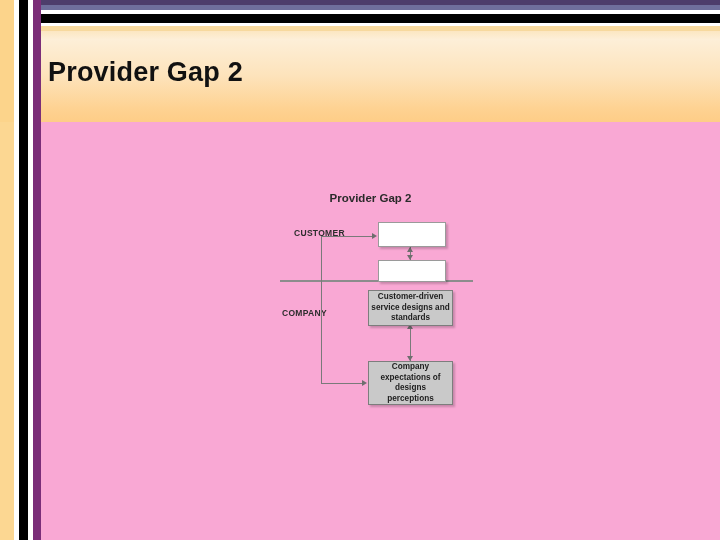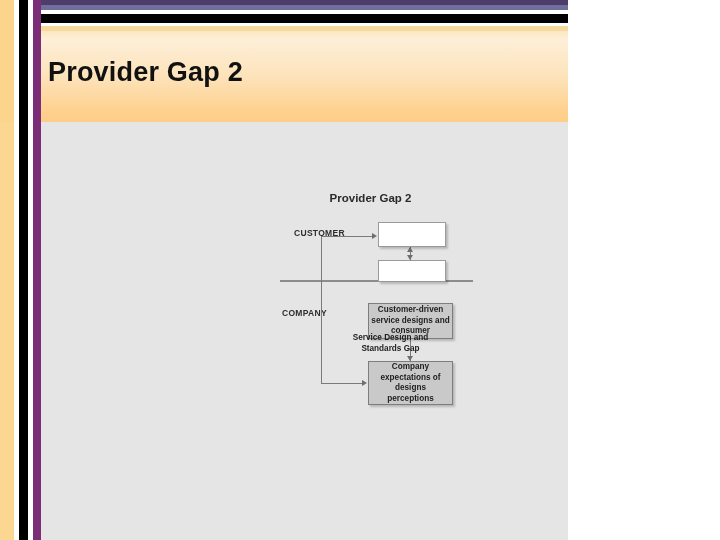--- a/index.html
+++ b/index.html
@@ -1,20 +1,20 @@
 <!DOCTYPE html>
 <html><head>
 <meta charset="utf-8">
 <title>Provider Gap 2</title>
 <style>
   html,body{margin:0;padding:0;background:#fff;}
   body{width:720px;height:540px;overflow:hidden;
        font-family:"Liberation Sans","DejaVu Sans",sans-serif;}
 
-  #slide{position:relative;width:568px;height:540px;background:#e5e5e5;overflow:hidden;}
+  #slide{position:relative;width:720px;height:540px;background:#f9a8d4;overflow:hidden;}
 
   
   .tstripe{position:absolute;left:0;width:720px;}
   #stripe-purple-dark { top:0px;  height:5px;  background:#4d3d6b; }
   #stripe-purple-light{ top:5px;  height:5px;  background:#6f6f9c; }
   #stripe-white-1     { top:10px; height:4px;  background:#ffffff; }
   #stripe-black       { top:14px; height:9px;  background:#000000; }
   #stripe-white-2     { top:23px; height:3px;  background:#ffffff; }
 
   
@@ -52,21 +52,21 @@
   
   .nbox{position:absolute;box-sizing:border-box;border:1px solid #9a9a9a;
         box-shadow:2px 2px 2px rgba(0,0,0,0.20);}
   .nbox.empty{background:#ffffff;}
   .nbox.gray{background:#c9c9c9;border:1px solid #7d7d7d;}
   .nbox .btxt{display:block;width:100%;text-align:center;
     font-size:8.2px;font-weight:bold;color:#1d1d1d;line-height:10.5px;}
 
   #box-top-1   { left:110px; top:32px;  width:68px; height:25px; }
   #box-top-2   { left:110px; top:70px;  width:68px; height:22px; }
-  #box-standards{left:100px; top:113px; width:85px; height:36px;
+  #box-standards{left:100px; top:100px; width:85px; height:36px;
                  display:flex;align-items:center;justify-content:center;}
   #box-perceptions{left:100px;top:171px;width:85px;height:44px;
                  display:flex;align-items:center;justify-content:center;}
 
   
   #gap-label{position:absolute;left:70px;top:143px;width:105px;text-align:center;
     font-size:8.2px;font-weight:bold;color:#1d1d1d;line-height:10.5px;}
 
   
   .ln{position:absolute;background:#7a7a7a;}
@@ -135,32 +135,28 @@
     <div class="arrow ar-up" id="arw-mid-up"></div>
     <div class="arrow ar-down" id="arw-mid-dn"></div>
 
     <div class="nbox empty" id="box-top-1"></div>
     <div class="nbox empty" id="box-top-2"></div>
 
     <div class="nbox gray" id="box-standards">
       <span class="btxt">
         <span>Customer-driven</span><br>
         <span>service designs and</span><br>
-        <span>consumer</span>
+        <span>standards</span>
       </span>
     </div>
 
     <div class="nbox gray" id="box-perceptions">
       <span class="btxt">
         <span>Company</span><br>
         <span>expectations of</span><br>
         <span>designs</span><br>
         <span>perceptions</span>
       </span>
     </div>
 
-    <div id="gap-label">
-      <span>Service Design and</span><br>
-      <span>Standards Gap</span>
-    </div>
 
   </div>
 </div>
 
 </body></html>

